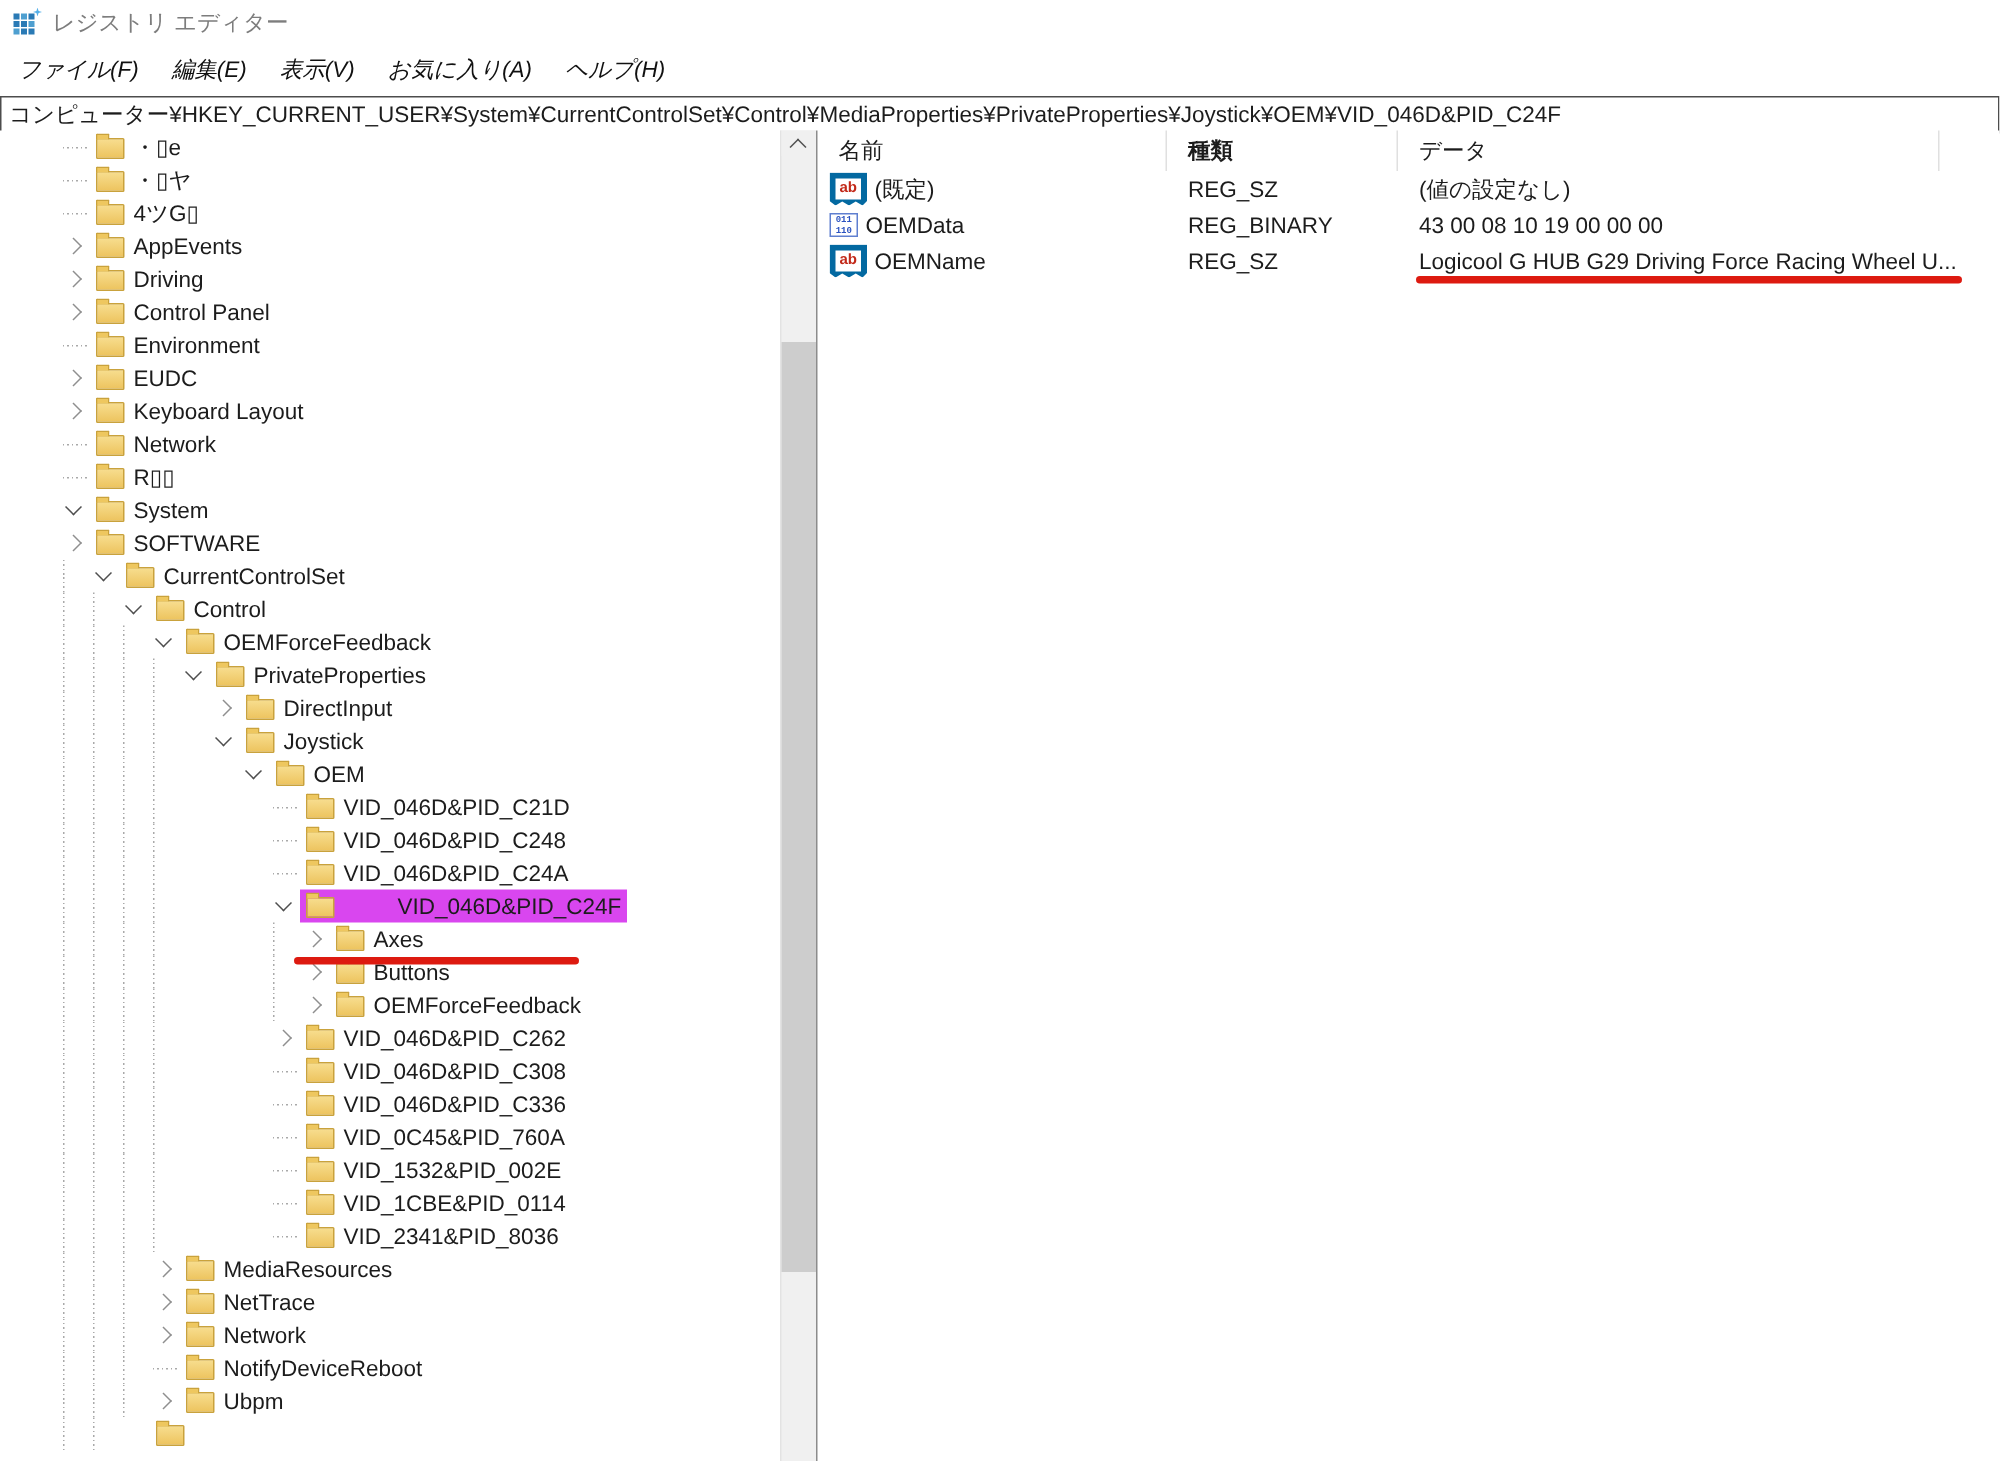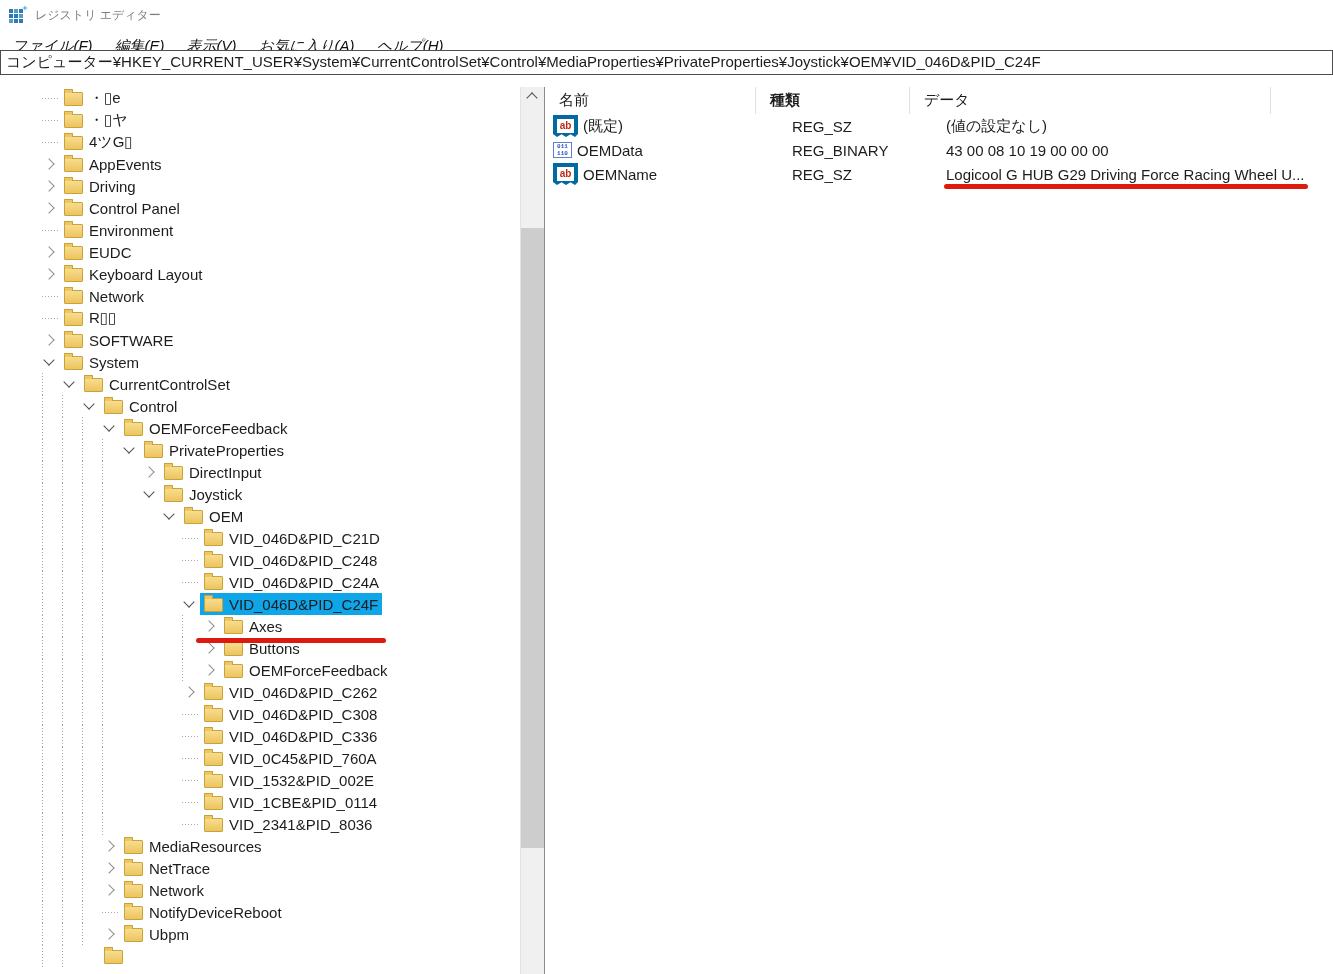--- a/index.html
+++ b/index.html
@@ -10,62 +10,62 @@
     color:#1c1c1c;font-size:15px;
     -webkit-font-smoothing:antialiased;
   }
   
   .titlebar{height:31px;display:flex;align-items:center;padding-left:9px;background:#ffffff;}
   .reg-icon{width:17px;height:17px;position:relative;margin-right:9px;flex:0 0 auto;}
   .reg-icon .sq{position:absolute;width:4px;height:4px;background:#2a7ab5;}
   .reg-icon .sq.light{background:#4e9fd0;}
   .reg-icon .spark{position:absolute;width:6px;height:6px;right:-2px;top:-2px;background:#56b0e8;
     clip-path:polygon(50% 0,62% 38%,100% 50%,62% 62%,50% 100%,38% 62%,0 50%,38% 38%);}
-  .title-text{color:#7d7d7d;font-size:12px;}
+  .title-text{color:#7d7d7d;font-size:15px;}
   
   .menubar{height:30px;display:flex;align-items:center;padding-left:1px;background:#ffffff;}
   .menu-item{padding:3px 11px;color:#111;font-size:15px;font-style:italic;}
   
   .addressbar{
-    position:absolute;left:0;top:50px;width:1331px;height:23px;
+    position:absolute;left:0;top:64px;width:1331px;height:23px;
     border:1px solid #4d4d4d;background:#fff;display:flex;align-items:center;
   }
   .addressbar .addr{padding-left:5px;font-size:15px;white-space:nowrap;overflow:hidden;}
   
   .main{position:absolute;left:0;top:87px;width:1333px;height:887px;display:flex;}
   .tree-pane{width:520px;height:887px;overflow:hidden;position:relative;background:#fff;flex:0 0 auto;}
   
   .trow{height:22px;display:flex;align-items:center;padding-left:40px;white-space:nowrap;}
   .cell{width:20px;height:22px;flex:0 0 auto;position:relative;}
   .cell .gline{position:absolute;left:2px;top:0;width:1px;height:22px;
     background:repeating-linear-gradient(to bottom,#a9a9a9 0,#a9a9a9 1px,transparent 1px,transparent 3px);}
   .cell .stub{position:absolute;left:2px;top:11px;height:1px;width:16px;
     background:repeating-linear-gradient(to right,#a9a9a9 0,#a9a9a9 1px,transparent 1px,transparent 3px);}
   .chev{display:inline-block;width:7px;height:7px;border-right:1.6px solid #8f8f8f;border-bottom:1.6px solid #8f8f8f;
     position:absolute;left:5px;top:7px;transform:rotate(-45deg);}
   .chev.open{border-color:#4f4f4f;transform:rotate(45deg);top:5px;left:5px;}
   .tcontent{display:flex;align-items:center;height:22px;padding:0 4px 0 4px;}
-  .tcontent.sel{background:#0ea5e9;}
+  .tcontent.sel{background:#d946ef;gap:36px;}
   .folder{width:17px;height:12px;background:linear-gradient(#f7dd8e,#edc45f);border:1px solid #c9a23c;
     border-radius:1px;position:relative;flex:0 0 auto;margin-top:1px;}
   .folder:before{content:"";position:absolute;left:-1px;top:-4px;width:7px;height:3px;background:#eec75f;
     border:1px solid #c9a23c;border-bottom:none;border-radius:1px 1px 0 0;}
   .tlabel{margin-left:6px;font-size:15px;color:#1c1c1c;}
   
   .tree-scroll{width:23px;height:887px;background:#f0f0f0;position:relative;flex:0 0 auto;border-left:1px solid #e3e3e3;}
   .scroll-btn{position:absolute;left:0;top:0;width:100%;height:17px;background:#f0f0f0;}
   .scroll-btn .chevu{position:absolute;left:7px;top:7px;width:7px;height:7px;
     border-right:1.6px solid #505050;border-bottom:1.6px solid #505050;transform:rotate(225deg);}
   .thumb{position:absolute;left:0;top:141px;width:100%;height:620px;background:#cdcdcd;}
   
   .right-pane{flex:1;border-left:1px solid #8c8c8c;position:relative;background:#fff;}
   .lv-header{display:flex;height:27px;align-items:center;}
   .lv-header .hcell{height:27px;display:flex;align-items:center;padding-left:14px;
     border-right:1px solid #e0e0e0;box-sizing:border-box;font-size:15px;color:#1c1c1c;flex:0 0 auto;}
-  .hcell.c-name{width:211px;}
+  .hcell.c-name{width:233px;}
   .hcell.c-type{width:154px;font-weight:bold;}
   .hcell.c-data{width:361px;text-align:center;}
   .lv-row{display:flex;height:24px;align-items:center;}
   .lv-cell{height:24px;display:flex;align-items:center;box-sizing:border-box;flex:0 0 auto;overflow:hidden;}
   .lv-cell.c-name{width:233px;padding-left:8px;}
   .lv-cell.c-type{width:154px;padding-left:14px;}
   .lv-cell.c-data{width:520px;padding-left:14px;}
   .vname{margin-left:5px;}
   .ab-icon{width:17px;height:14px;background:#fff;border:4px solid #0369a1;flex:0 0 auto;
     color:#c22818;font-size:10px;font-weight:bold;line-height:13px;text-align:center;
@@ -202,34 +202,34 @@
         <span class="cell">
           <i class="stub"></i>
         </span>
         <span class="tcontent">
           <span class="folder"></span>
           <span class="tlabel">R▯▯</span>
         </span>
       </div>
       <div class="trow">
         <span class="cell">
+          <i class="chev open"></i>
+        </span>
+        <span class="tcontent">
+          <span class="folder"></span>
+          <span class="tlabel">System</span>
+        </span>
+      </div>
+      <div class="trow">
+        <span class="cell">
           <i class="chev"></i>
         </span>
         <span class="tcontent">
           <span class="folder"></span>
           <span class="tlabel">SOFTWARE</span>
-        </span>
-      </div>
-      <div class="trow">
-        <span class="cell">
-          <i class="chev open"></i>
-        </span>
-        <span class="tcontent">
-          <span class="folder"></span>
-          <span class="tlabel">System</span>
         </span>
       </div>
       <div class="trow">
         <span class="cell">
           <i class="gline"></i>
         </span>
         <span class="cell">
           <i class="chev open"></i>
         </span>
         <span class="tcontent">

